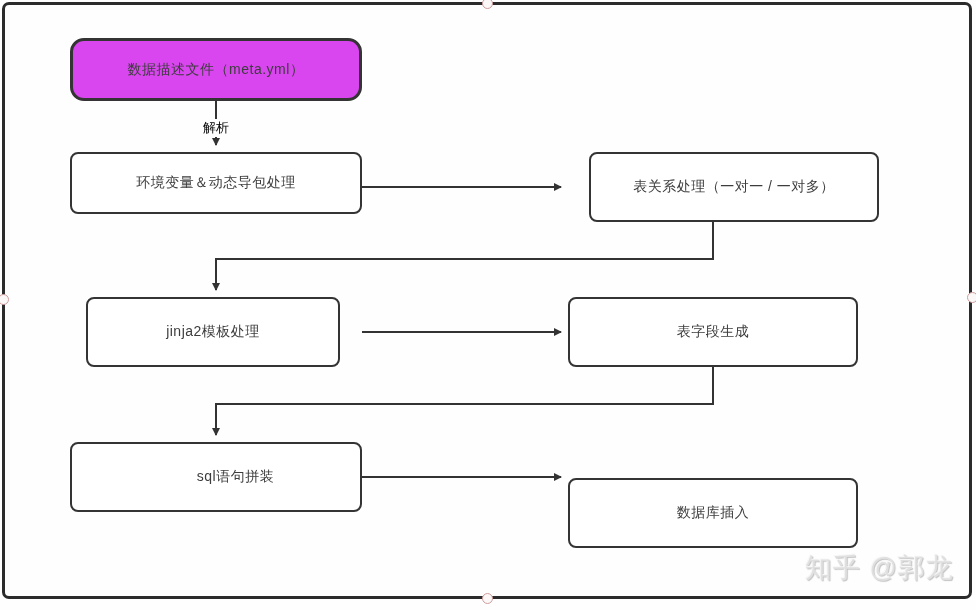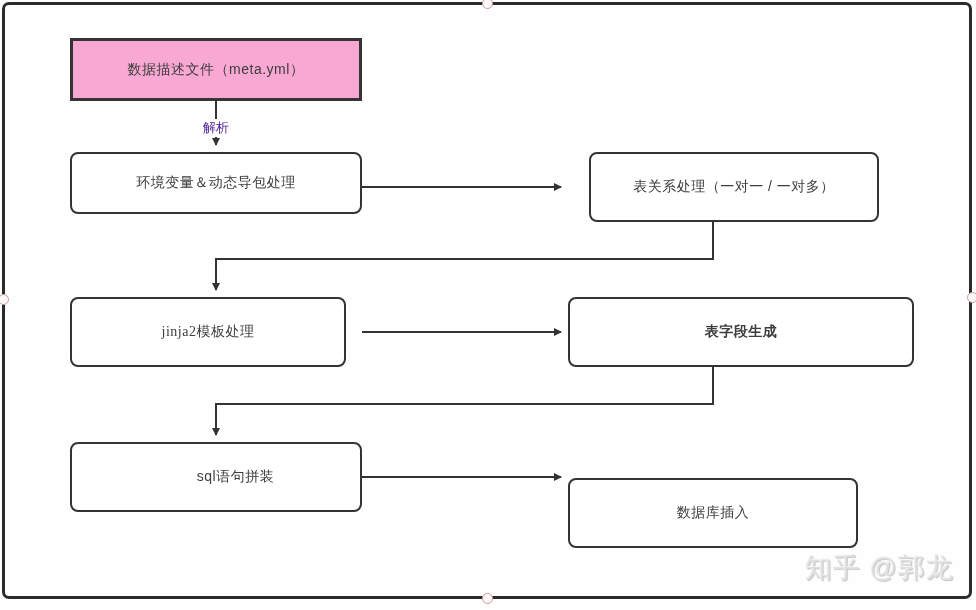--- a/index.html
+++ b/index.html
@@ -54,38 +54,38 @@
     text-align: center;
     background: #ffffff;
     border: 2px solid #343434;
     border-radius: 8px;
     color: #3d3d3d;
     font-size: 14px;
     letter-spacing: 0.5px;
     z-index: 2;
   }
   .node-start {
-    background: #f9a8d4;
-    border-radius: 0;
+    background: #d946ef;
+    border-radius: 14px;
     border-width: 3px;
   }
   .n-meta     { left: 70px;  top: 38px;  width: 292px; height: 63px; }
   .n-env      { left: 70px;  top: 152px; width: 292px; height: 62px; }
   .n-relation { left: 568px; top: 152px; width: 290px; height: 70px; margin-left: 21px; }
-  .n-jinja    { left: 70px;  top: 297px; width: 276px; height: 70px; font-family: Liberation Serif, serif; }
-  .n-fields   { left: 568px; top: 297px; width: 346px; height: 70px; font-weight: bold; }
+  .n-jinja    { left: 86px;  top: 297px; width: 254px; height: 70px; }
+  .n-fields   { left: 568px; top: 297px; width: 290px; height: 70px; }
   .n-sql      { left: 70px;  top: 442px; width: 292px; height: 70px; padding-left: 39px; }
   .n-insert   { left: 568px; top: 442px; width: 290px; height: 70px; margin-top: 36px; }
 
   .edge-label {
     position: absolute;
     left: 200px; top: 119px;
     background: #fefefe;
     padding: 0 3px;
-    color: #4c1d95;
+    color: #000000;
     font-size: 13px;
     z-index: 3;
   }
 
   .watermark {
     position: absolute;
     right: 22px; top: 550px;
     font-size: 27px;
     letter-spacing: 1px;
     color: #e0e0e0;

